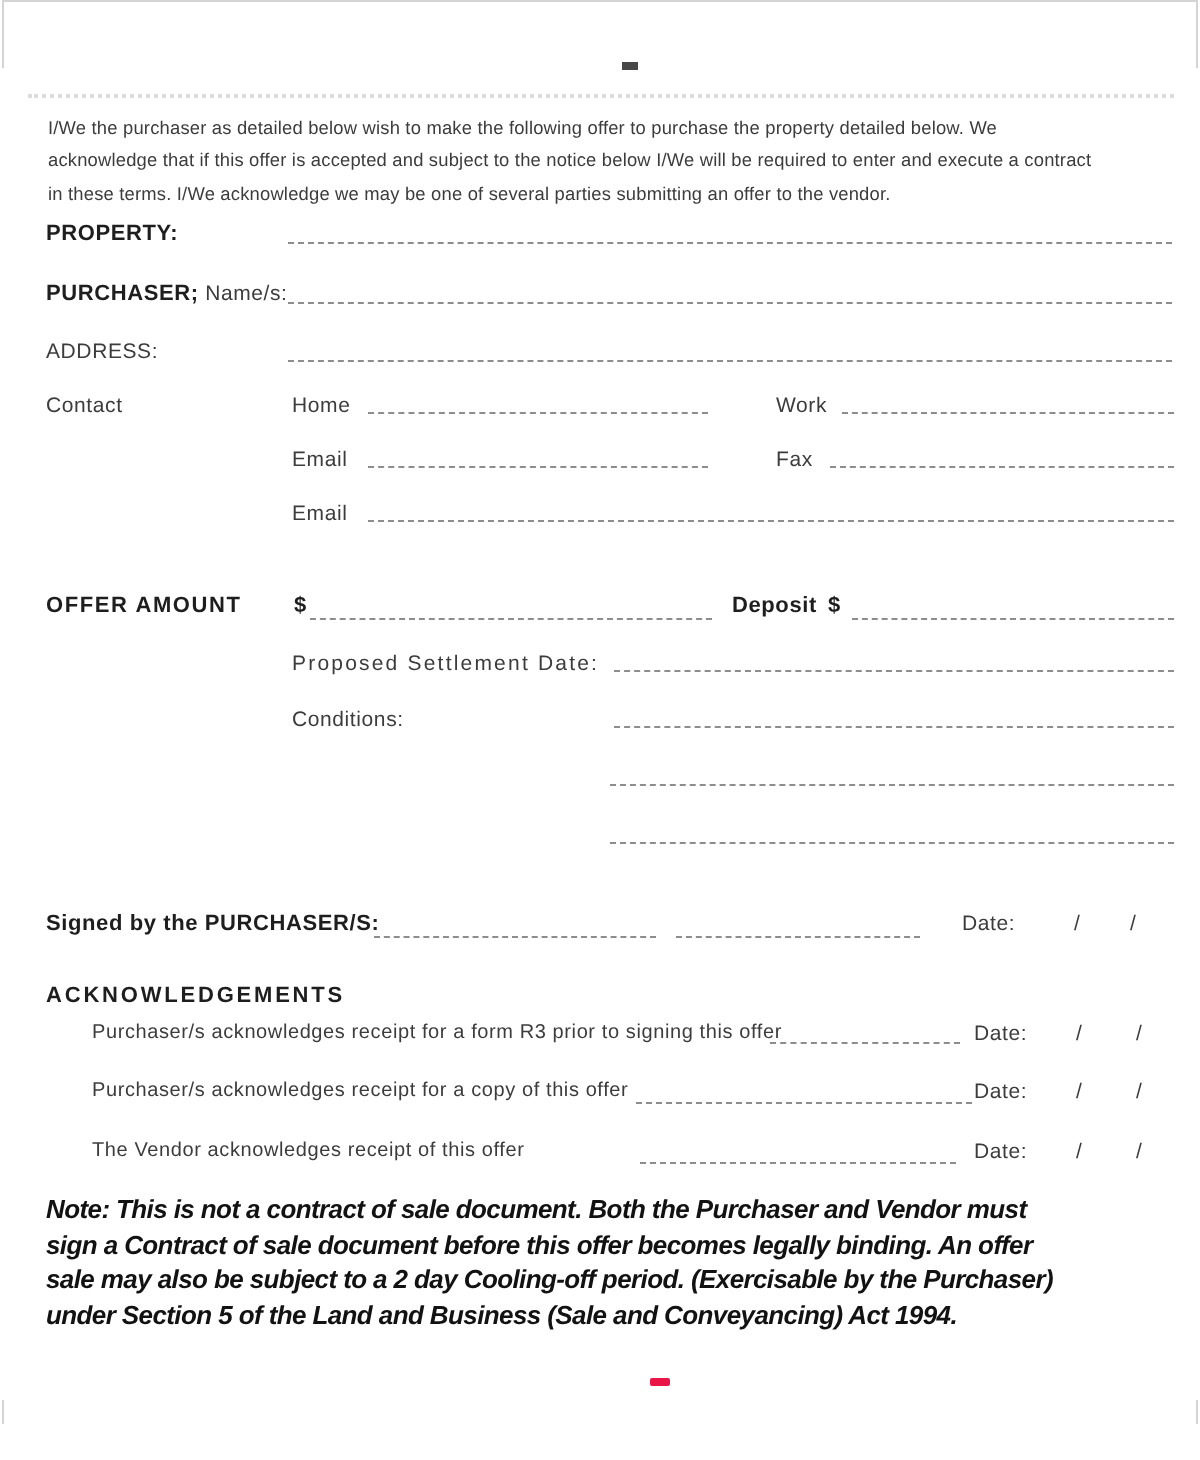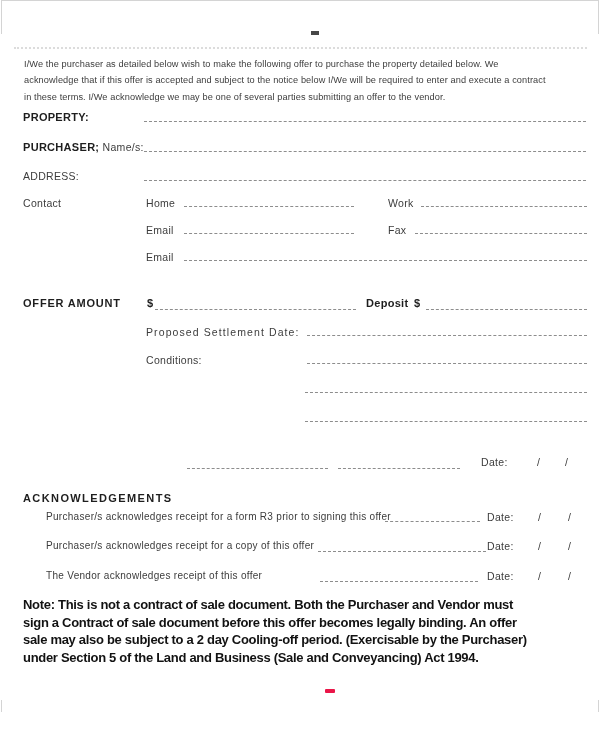--- a/index.html
+++ b/index.html
@@ -23,21 +23,21 @@
   .b11{font-size:11px;}
   .wide{letter-spacing:1.1px;}
   .wide2{letter-spacing:1.4px;}
   .ack-t{font-size:10px;margin-left:23px;}
   .slash{color:#3c3c3c;}
 
   
   .fill{position:absolute;height:0;border-bottom:1.5px dashed #8d8d8d;}
 
   .note{position:absolute;left:23px;top:596px;width:568px;
-    font-size:13px;line-height:17.6px;font-weight:bold;color:#121212;letter-spacing:-0.3px;}
+    font-size:13px;line-height:17.6px;font-weight:bold;color:#121212;letter-spacing:-0.3px;font-style:italic;}
 </style>
 </head>
 <body>
 
 <div class="page">
 
   <div class="top-box"></div>
   <div class="top-dash"></div>
   <div class="top-sep"></div>
 
@@ -78,20 +78,21 @@
   <span class="fill" style="left:426px;top:309px;width:161px;"></span>
 
   <span class="lbl wide" style="left:146px;top:326px;">Proposed Settlement Date:</span>
   <span class="fill" style="left:307px;top:335px;width:280px;"></span>
 
   <span class="lbl" style="left:146px;top:354px;">Conditions:</span>
   <span class="fill" style="left:307px;top:363px;width:280px;"></span>
   <span class="fill" style="left:305px;top:392px;width:282px;"></span>
   <span class="fill" style="left:305px;top:421px;width:282px;"></span>
 
+  <span class="lbl b b11" style="left:23px;top:456px;">Signed by the PURCHASER/S:</span>
   <span class="fill" style="left:187px;top:468px;width:141px;"></span>
   <span class="fill" style="left:338px;top:468px;width:122px;"></span>
   <span class="lbl" style="left:481px;top:456px;">Date:</span>
   <span class="lbl slash" style="left:537px;top:456px;">/</span>
   <span class="lbl slash" style="left:565px;top:456px;">/</span>
 
   <span class="lbl b b11 wide2" style="left:23px;top:492px;text-align:right;">ACKNOWLEDGEMENTS</span>
 
   <span class="lbl ack-t" style="left:23px;top:511px;">Purchaser/s acknowledges receipt for a form R3 prior to signing this offer</span>
   <span class="fill" style="left:385px;top:521px;width:95px;"></span>

